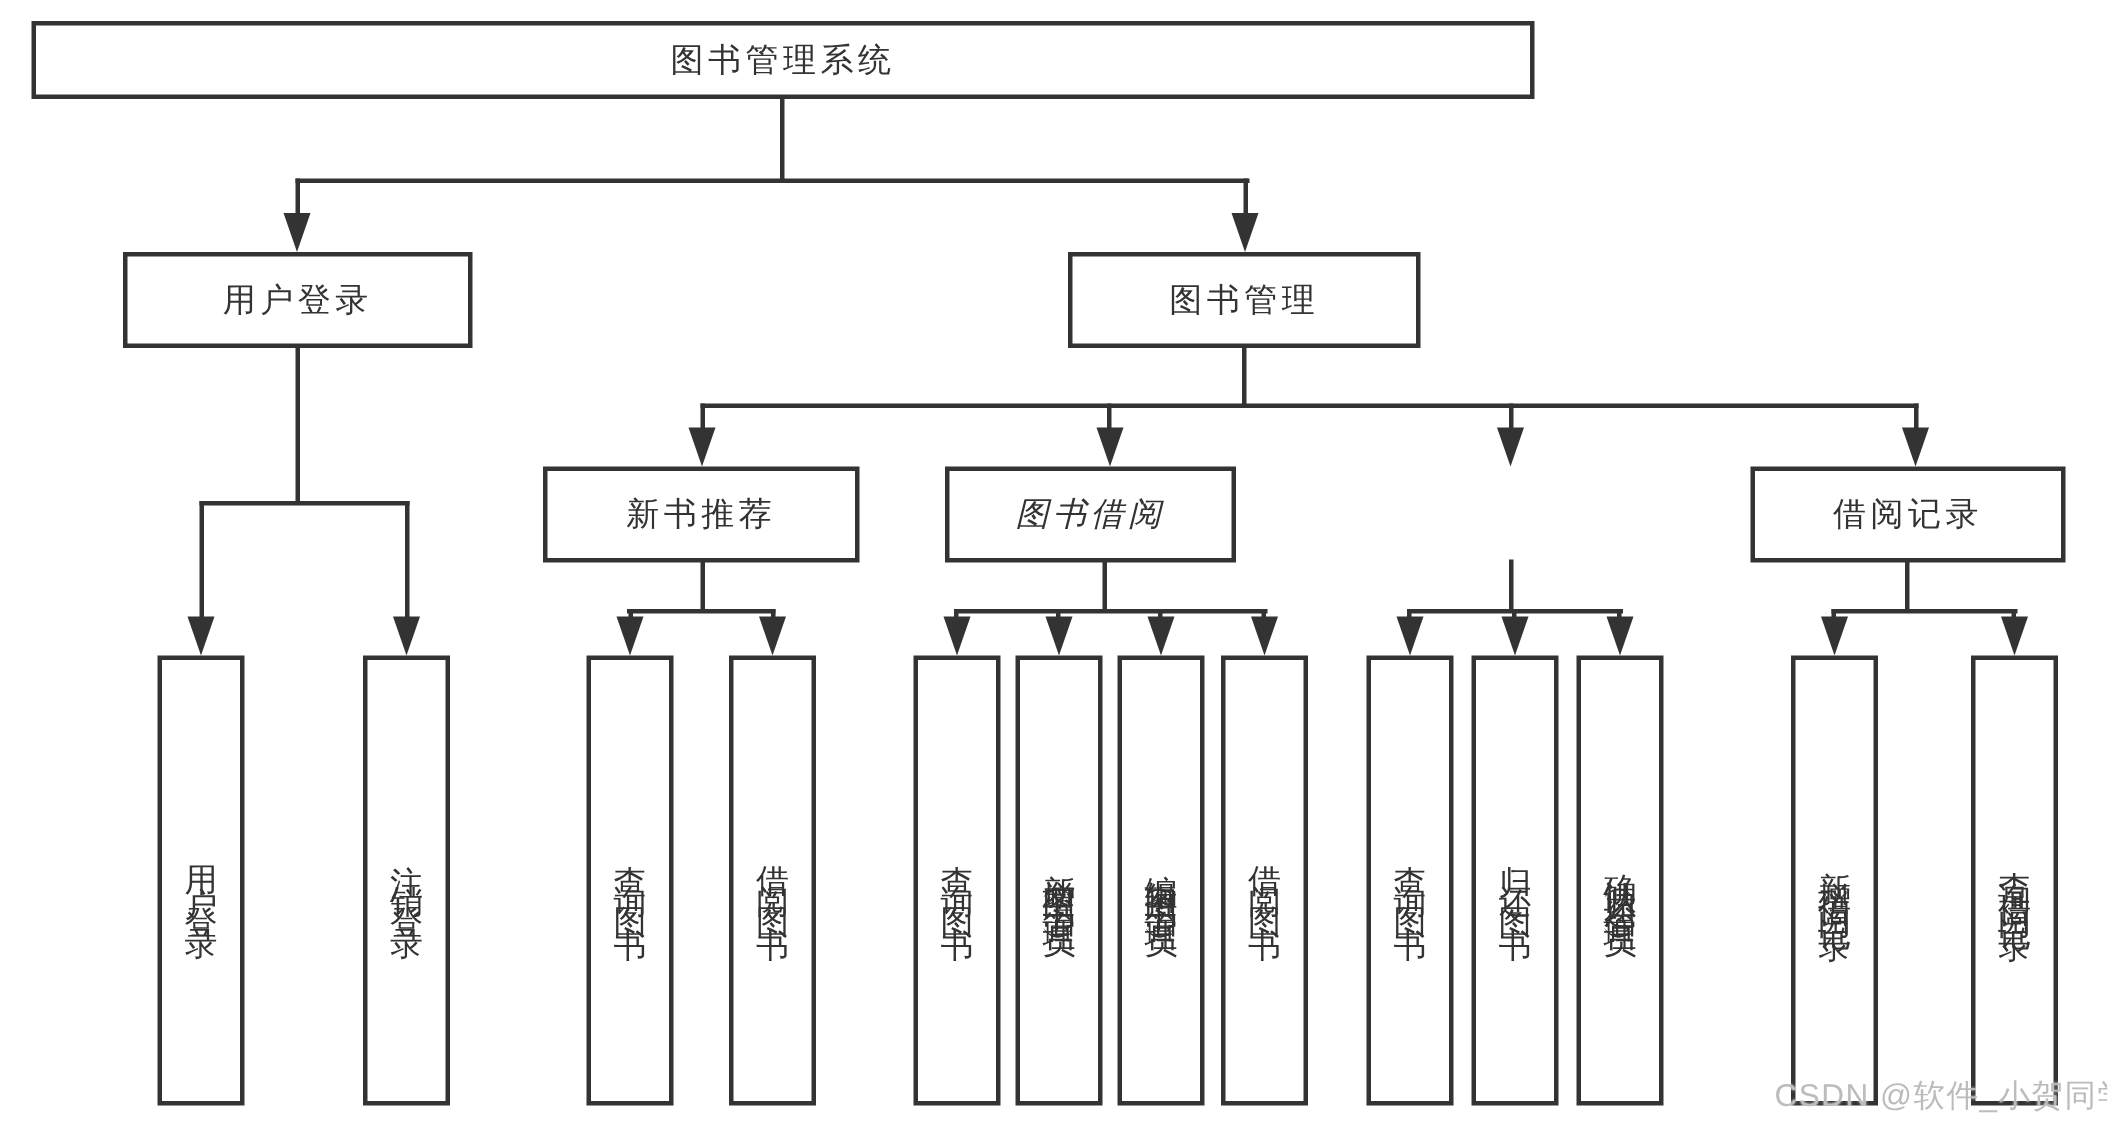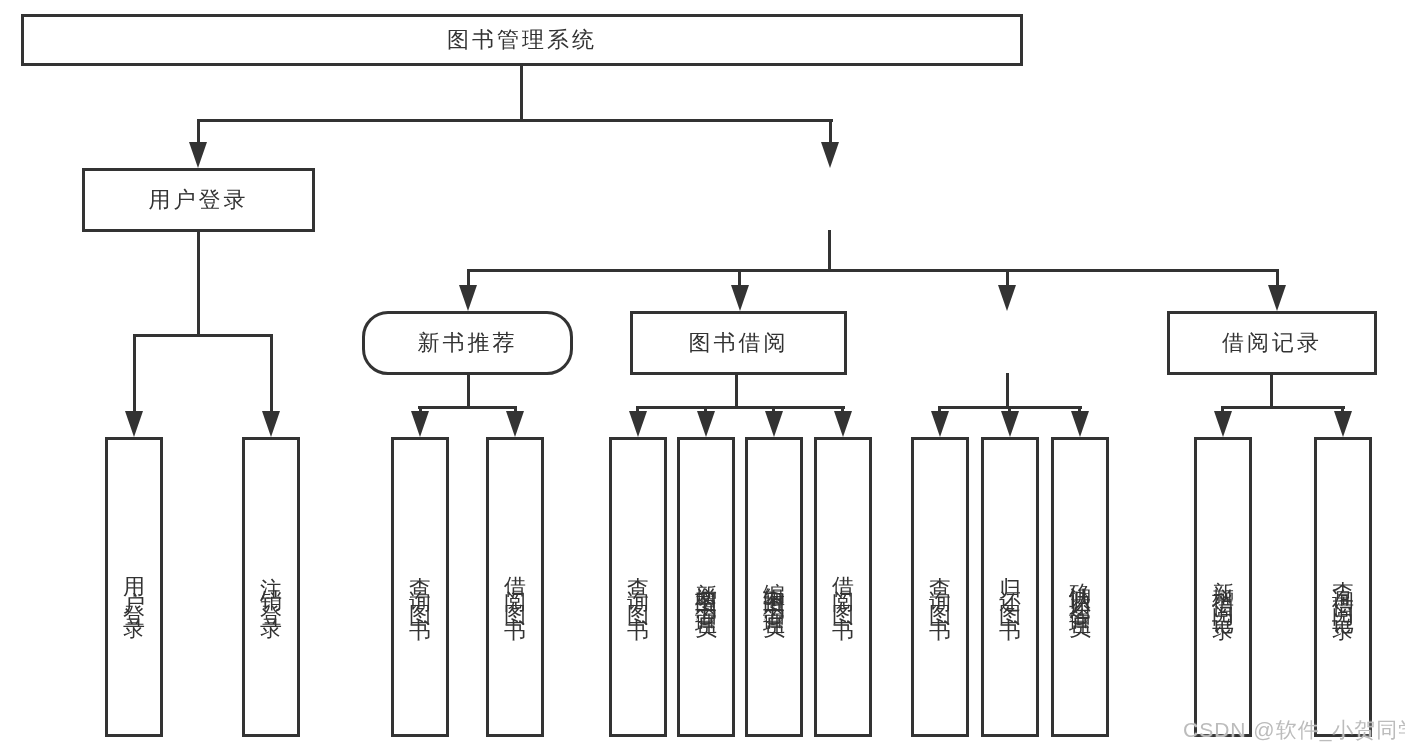--- a/index.html
+++ b/index.html
@@ -18,22 +18,22 @@
     border:3px solid #333333;
     background:#ffffff;
     color:#333333;
     display:flex;align-items:center;justify-content:center;
     font-size:22px;letter-spacing:3px;
     white-space:nowrap;
   }
   .n-root{left:21px;top:14px;width:1002px;height:52px;}
   .n-l2a{left:82px;top:168px;width:233px;height:64px;}
   .n-l2b{left:712px;top:168px;width:235px;height:64px;}
-  .n-l3a{left:362px;top:311px;width:211px;height:64px;border-radius:26px;}
-  .n-l3b{left:630px;top:311px;width:217px;height:64px;}
+  .n-l3a{left:362px;top:311px;width:211px;height:64px;}
+  .n-l3b{left:630px;top:311px;width:194px;height:64px;font-style:italic;}
   .n-l3c{left:902px;top:311px;width:211px;height:64px;}
   .n-l3d{left:1167px;top:311px;width:210px;height:64px;}
   
   .leaf{
     position:absolute;
     box-sizing:border-box;
     top:437px;width:58px;height:300px;
     border:3px solid #333333;
     background:#ffffff;
     display:flex;align-items:center;justify-content:center;
@@ -69,20 +69,21 @@
     white-space:nowrap;
   }
 </style>
 </head>
 <body>
 
 <div class="canvas">
 
   <div class="node n-root">图书管理系统</div>
   <div class="node n-l2a">用户登录</div>
+  <div class="node n-l2b">图书管理</div>
   <div class="node n-l3a">新书推荐</div>
   <div class="node n-l3b">图书借阅</div>
   <div class="node n-l3d">借阅记录</div>
 
   <div class="leaf lf-ul1">
     <span class="vtext ls4">用户登录</span>
   </div>
   <div class="leaf lf-ul2">
     <span class="vtext ls4">注销登录</span>
   </div>

